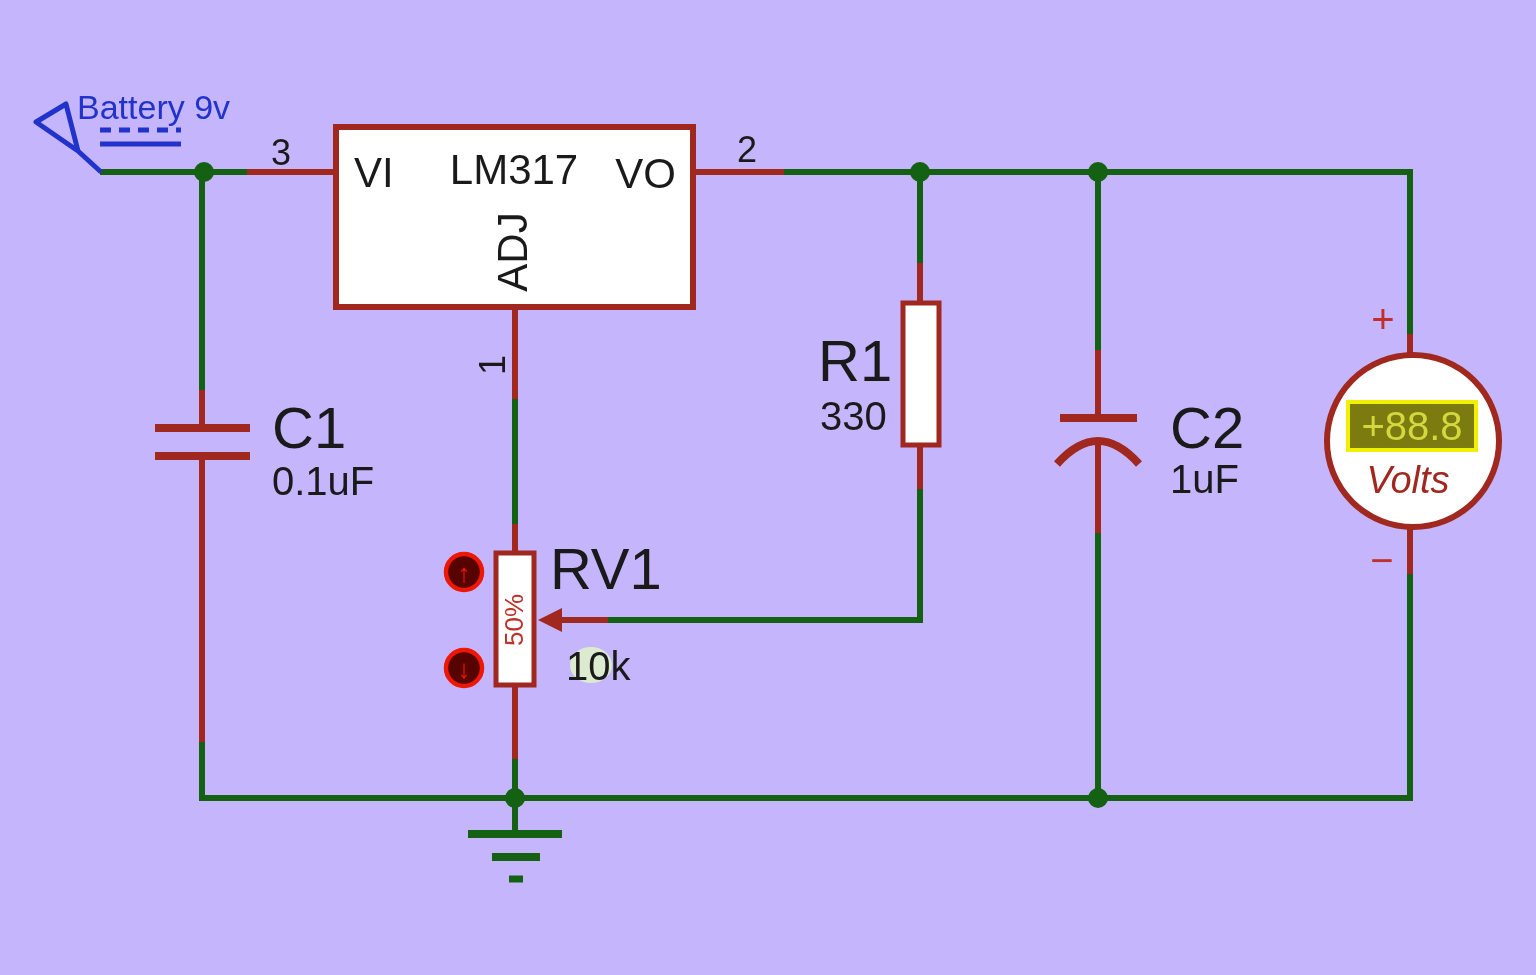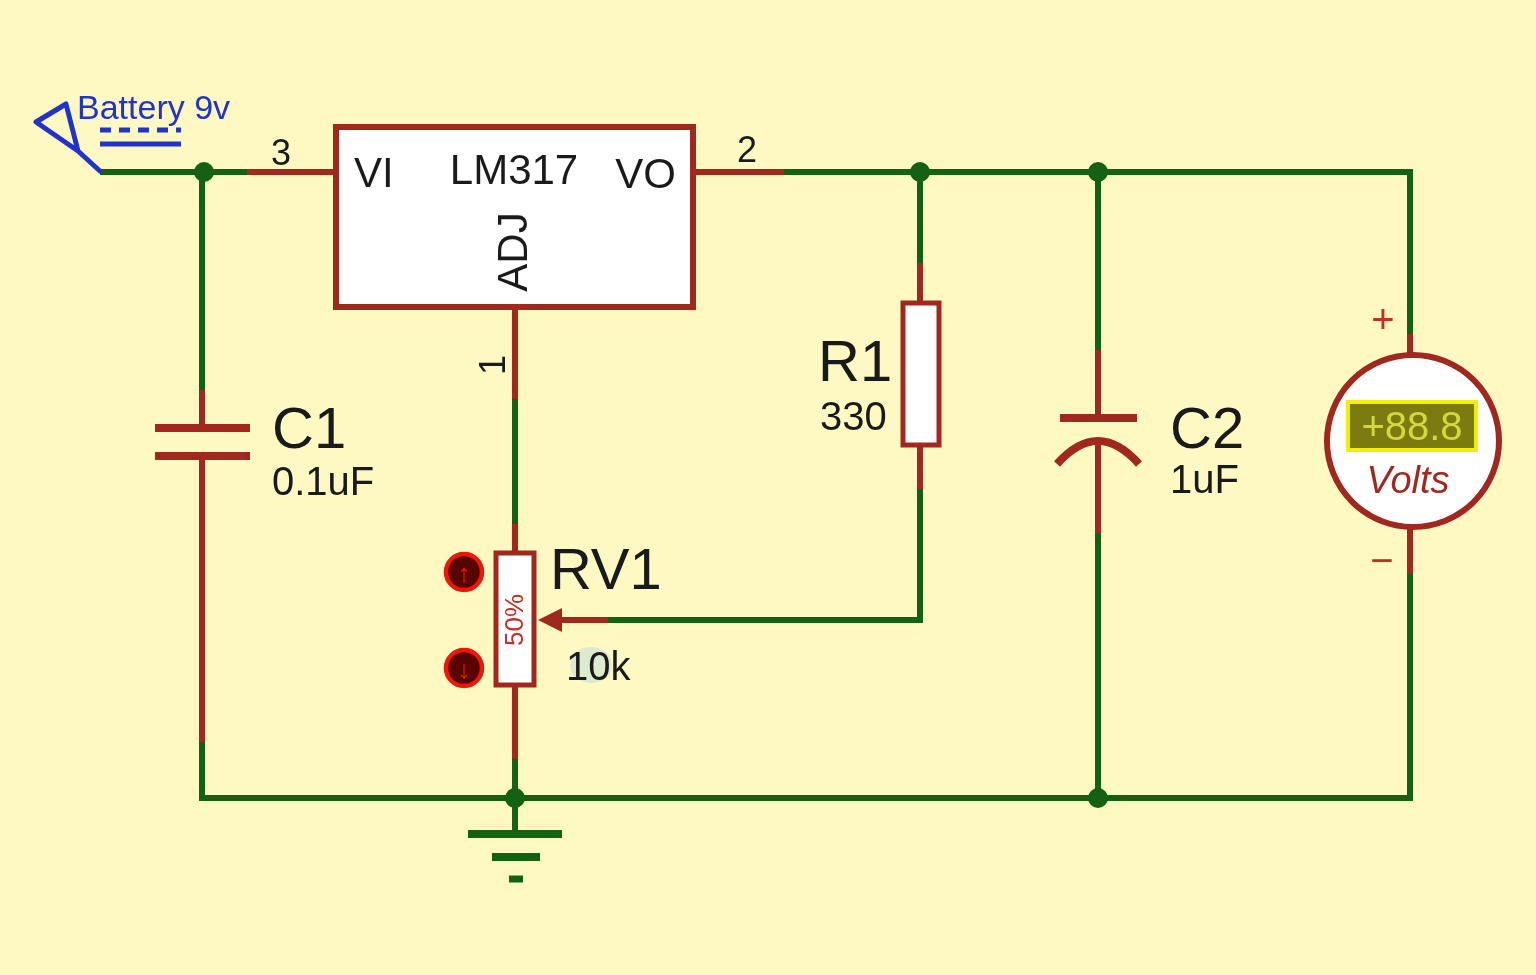--- a/index.html
+++ b/index.html
@@ -8,21 +8,21 @@
     --blue:#2233cc;
     --black:#1a1a1a;
     --btn-red:#ee1705;
     --btn-fill:#570300;
     --disp-border:#f0f000;
     --disp-bg:#7b7b10;
     --disp-text:#d4d83e;
     --hl:#dcead0;
   }
   html,body{margin:0;padding:0;background:#fff;}
-  .canvas{position:relative;width:1536px;height:975px;background:#fef9c3;overflow:hidden;}
+  .canvas{position:relative;width:1536px;height:975px;background:#c4b5fd;overflow:hidden;}
   svg{position:absolute;left:0;top:0;}
   text{font-family:"Liberation Sans", sans-serif;}
   .wire{stroke:var(--green);stroke-width:6;fill:none;}
   .rwire{stroke:var(--maroon);stroke-width:6;fill:none;}
   .plate{stroke:var(--maroon);stroke-width:8;fill:none;}
   .body{stroke:var(--maroon);stroke-width:6;fill:#ffffff;}
   .thinbody{stroke:var(--maroon);stroke-width:5;fill:#ffffff;}
   .dot{fill:var(--green);stroke:none;}
   .ref{font-size:58px;fill:var(--black);}
   .val{font-size:40px;fill:var(--black);}

